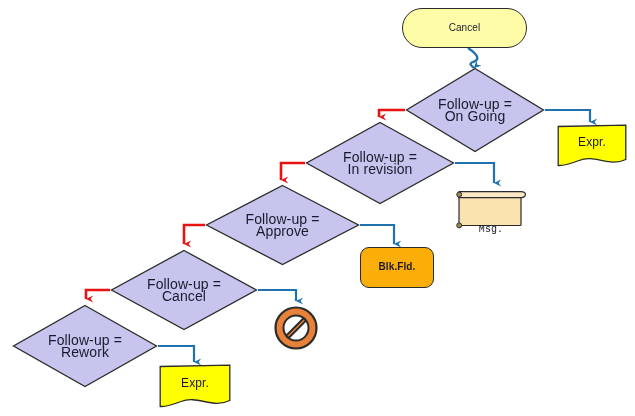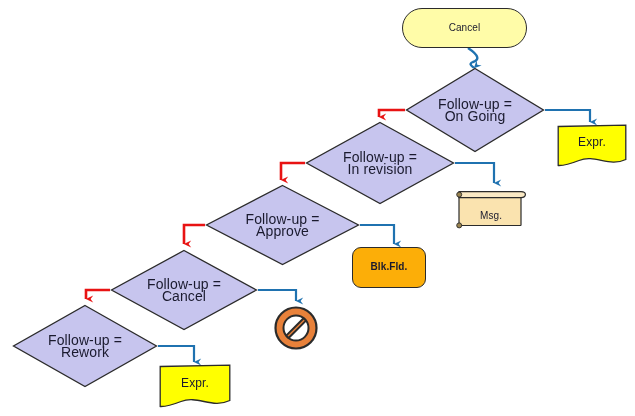--- a/index.html
+++ b/index.html
@@ -189,32 +189,32 @@
 In revision</div>
   </div>
 
   <div class="node" style="left:455px; top:188px; width:72px; height:42px;">
     <svg class="msg-svg" width="72" height="42" viewBox="0 0 72 42">
       <rect class="msg-body" x="4" y="6.5" width="62" height="31" rx="0.5"></rect>
       <path class="msg-roll" d="M4,3.6 L66,3.6 C69,3.6 70.4,5.0 70.4,6.6 C70.4,8.2 69,9.6 66,9.6 L4,9.6 Z"></path>
       <circle cx="4.2" cy="6.6" r="2.5" fill="#9a8450" stroke="#2b2b2b" stroke-width="0.9"></circle>
       <circle cx="4.2" cy="37.4" r="2.5" fill="#9a8450" stroke="#2b2b2b" stroke-width="0.9"></circle>
     </svg>
-    <div class="node-label lbl-msg" style="top:7px;">Msg.</div>
+    <div class="node-label lbl-msg" style="top:21px;font-family:Liberation Mono, monospace;">Msg.</div>
   </div>
 
   <div class="node" style="left:205px; top:184px; width:155px; height:82px;">
     <svg class="diamond-svg" width="155" height="82" viewBox="0 0 155 82">
       <polygon class="diamond-poly" points="77.5,1.5 153.5,41 77.5,80.5 1.5,41"></polygon>
     </svg>
     <div class="node-label">Follow-up =
 Approve</div>
   </div>
 
-  <div class="node" style="left:352px; top:247px; width:74px; height:41px;">
+  <div class="node" style="left:360px; top:247px; width:74px; height:41px;">
     <div class="blk-shape"></div>
     <div class="node-label lbl-blk">Blk.Fld.</div>
   </div>
 
   <div class="node" style="left:110px; top:249px; width:148px; height:82px;">
     <svg class="diamond-svg" width="148" height="82" viewBox="0 0 148 82">
       <polygon class="diamond-poly" points="74,1.5 146.5,41 74,80.5 1.5,41"></polygon>
     </svg>
     <div class="node-label">Follow-up =
 Cancel</div>

